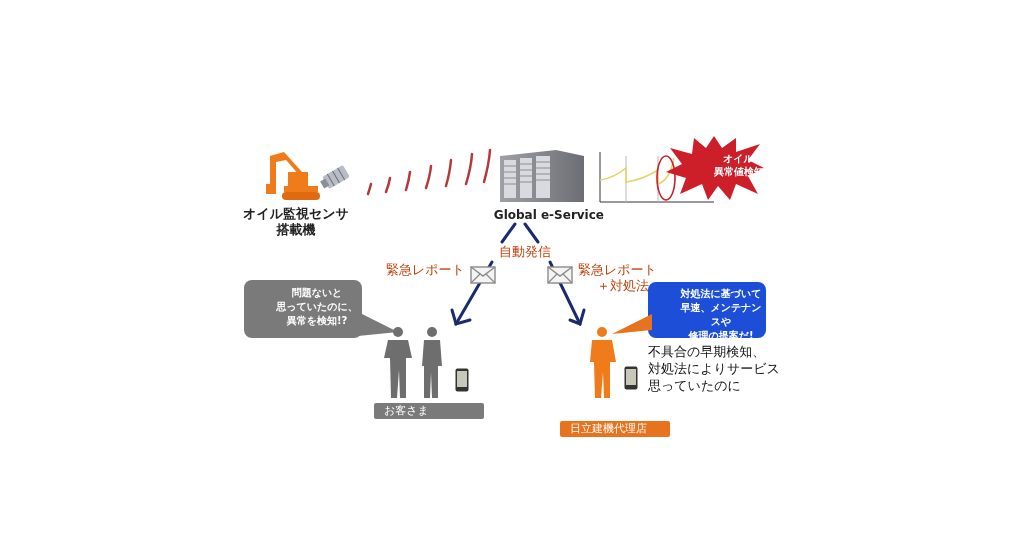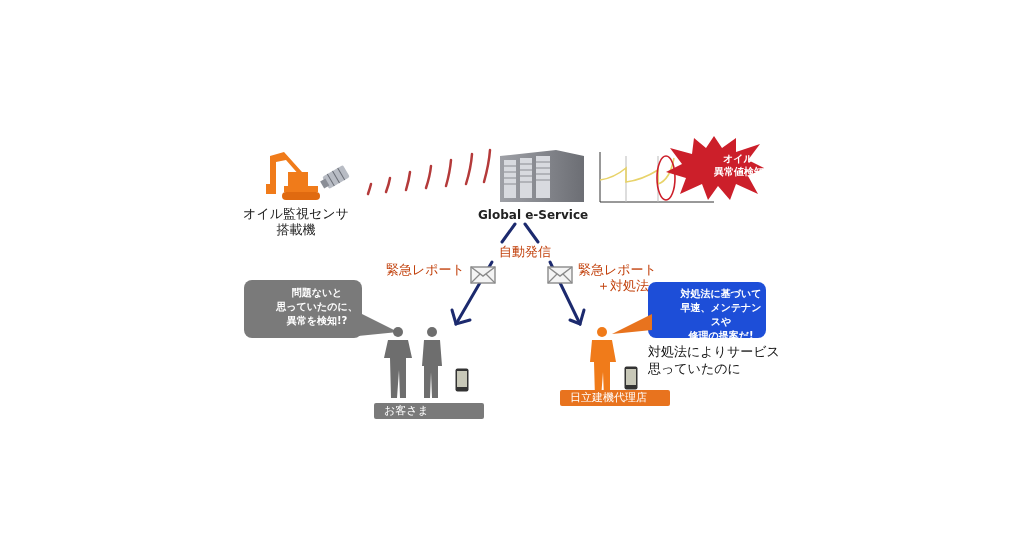--- a/index.html
+++ b/index.html
@@ -1,19 +1,19 @@
 <!DOCTYPE html>
 <html><head>
 <meta charset="utf-8">
 <style>
   html, body { margin: 0; padding: 0; background: #ffffff; }
   body { width: 1024px; height: 538px; position: relative; overflow: hidden;
          font-family: "DejaVu Sans", sans-serif; }
   .abs { position: absolute; }
-  .label-dark { color: #222; font-size: 13px; font-weight: normal; line-height: 16px; }
+  .label-dark { color: #222; font-size: 13px; font-weight: bold; line-height: 16px; }
   .label-navy { color: #c2410c; font-size: 13px; line-height: 16px; }
   .bubble { position: absolute; border-radius: 8px; color: #fff; font-size: 10px;
             line-height: 14px; text-align: center; font-weight: bold; }
   .bubble-line { display: block; margin-left: 28px; }
   .tag { position: absolute; color: #fff; font-size: 11px; text-align: left;
          line-height: 16px; border-radius: 2px; padding-left: 10px; }
   .desc-line { display: block; }
 </style>
 </head>
 <body>
@@ -81,21 +81,21 @@
         <line x1="24" y1="22" x2="36" y2="22"></line>
       <line x1="24" y1="28" x2="36" y2="28"></line>
         <line x1="24" y1="34" x2="36" y2="34"></line>
       <line x1="40" y1="14" x2="54" y2="14"></line>
         <line x1="40" y1="20" x2="54" y2="20"></line>
       <line x1="40" y1="26" x2="54" y2="26"></line>
         <line x1="40" y1="32" x2="54" y2="32"></line>
     </g>
   </svg>
 </div>
-<div class="abs" style="left:478px; top:208px; width:126px; text-align:left; font-size:12px; color:#222; font-weight:bold;">Global e-Service</div>
+<div class="abs" style="left:478px; top:208px; width:126px; text-align:right; font-size:12px; color:#222; font-weight:bold;">Global e-Service</div>
 
 <div class="abs" style="left:596px; top:150px; width:120px; height:56px;">
   <svg width="120" height="56" viewBox="0 0 120 56">
     <line x1="4" y1="2" x2="4" y2="52" stroke="#333" stroke-width="1"></line>
     <line x1="4" y1="52" x2="118" y2="52" stroke="#333" stroke-width="1"></line>
     <line x1="30" y1="6" x2="30" y2="52" stroke="#bbb" stroke-width="1"></line>
     <line x1="62" y1="6" x2="62" y2="52" stroke="#bbb" stroke-width="1"></line>
     <path d="M4 30 Q18 28 30 18 L30 32 Q46 30 62 20 L62 34 Q74 30 78 8" stroke="#e8d36a" stroke-width="1.6" fill="none"></path>
     <ellipse cx="70" cy="28" rx="9" ry="22" stroke="#cc1f2a" stroke-width="1.6" fill="none"></ellipse>
   </svg>
@@ -194,18 +194,19 @@
       <path d="M4 14 L24 14 L28 36 L22 36 L22 72 L16 72 L15 46 L13 72 L7 72 L6 36 L2 36 Z"></path>
     </g>
   </svg>
 </div>
 <div class="abs" style="left:624px; top:366px; width:14px; height:24px;">
   <svg width="14" height="24">
       <rect x="0.5" y="0.5" width="13" height="23" rx="2" fill="#333"></rect>
       <rect x="2" y="3" width="10" height="16" fill="#c8c8b8"></rect>
     </svg>
 </div>
-<div class="tag" style="left:560px; top:390px; width:100px; background:#e8731e;">日立建機代理店</div>
+<div class="tag" style="left:560px; top:421px; width:100px; background:#e8731e;">日立建機代理店</div>
 
 <div class="abs" style="left:648px; top:343px; width:150px; font-size:13px; line-height:17px; color:#111;">
+  <span class="desc-line">不具合の早期検知、</span>
   <span class="desc-line">対処法によりサービス</span>
   <span class="desc-line">思っていたのに</span>
 </div>
 
 </body></html>

